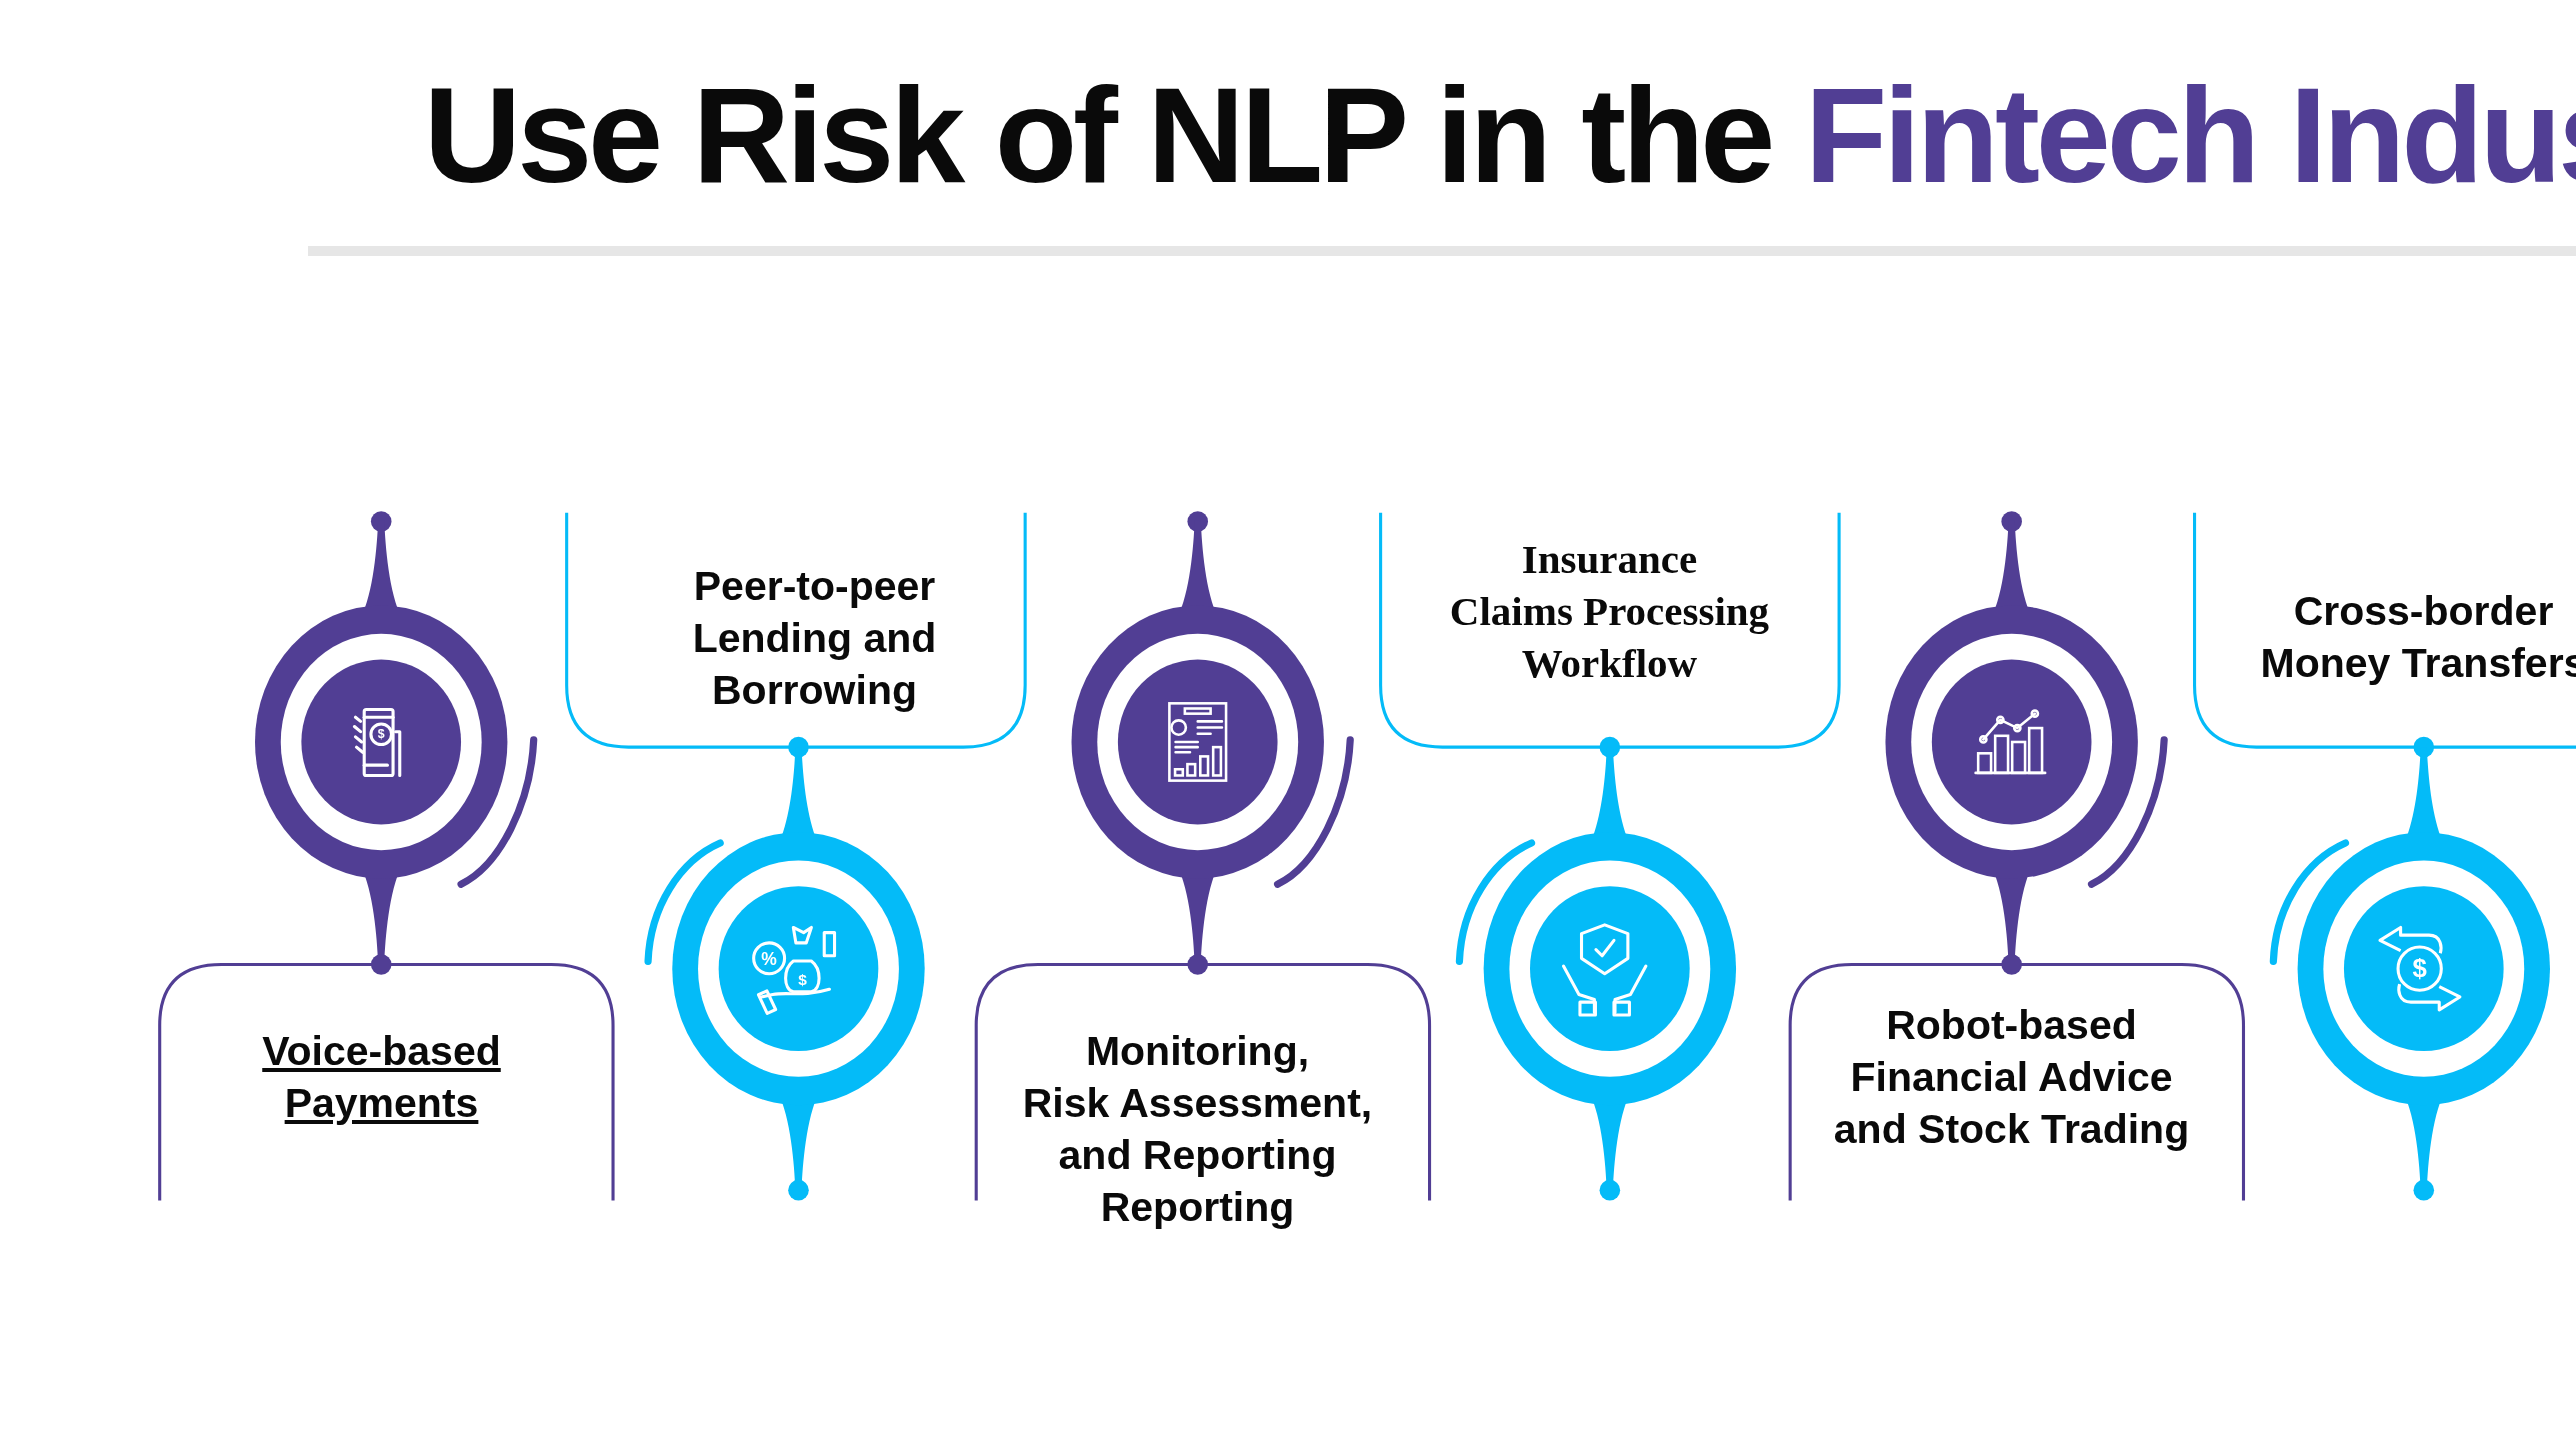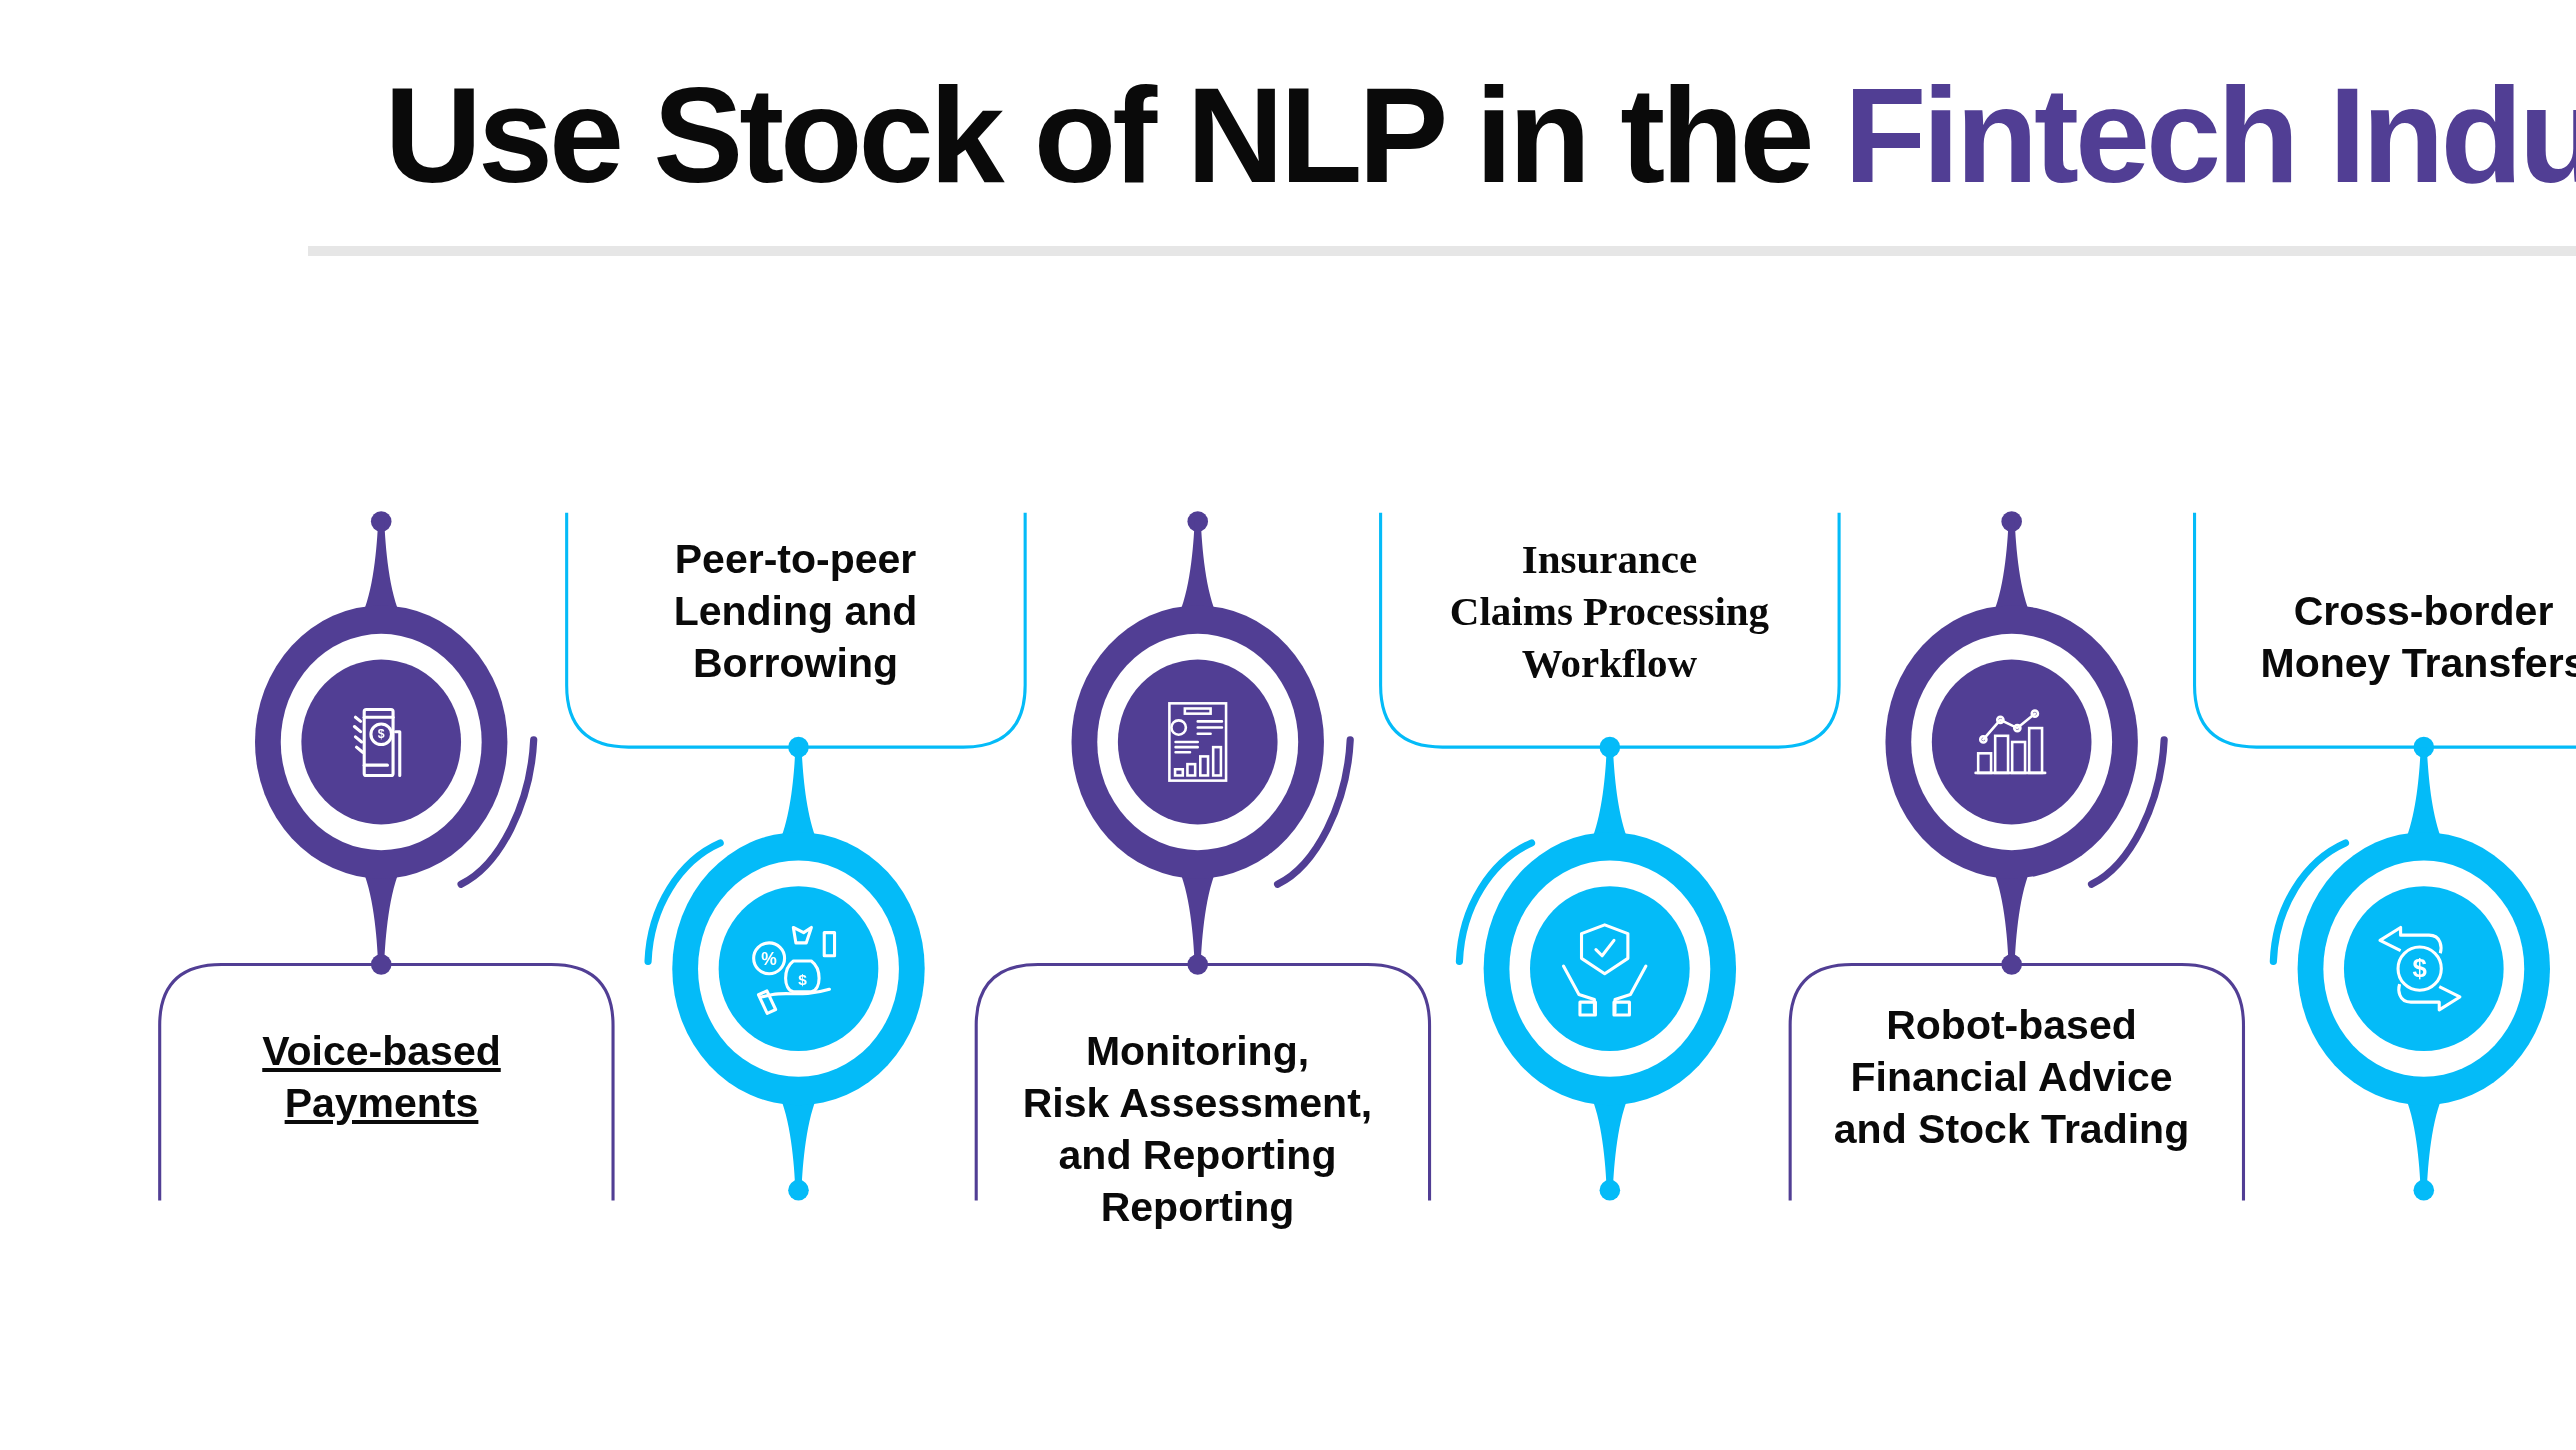--- a/index.html
+++ b/index.html
@@ -9,21 +9,21 @@
            font-weight: 700; font-size: 135px; letter-spacing: -4.1px; color: #0a0a0a; line-height: 1.1; }
   .title .accent { color: #513e94; }
   .rule { position: absolute; left: 308px; top: 246px; width: 2591px; height: 10.3px; background: #e6e6e6; }
   svg.diagram { position: absolute; left: 0; top: 0; }
   .label { position: absolute; width: 453px; text-align: center; font-weight: 700;
            font-size: 41px; line-height: 52px; color: #0a0a0a; }
 </style>
 </head>
 <body>
 
-<div class="title"><span>Use Stock of NLP in the </span><span class="accent">Fintech Industry</span></div>
+<div class="title"><span>Use Risk of NLP in the </span><span class="accent">Fintech Industry</span></div>
 <div class="rule"></div>
 
 <svg class="diagram" width="3213" height="1451" viewBox="0 0 6237 2816">
   <defs>
 
     <g id="pin">
       <path d="M -40 -240 C -15 -290 -8 -380 -6 -430 L 6 -430 C 8 -380 15 -290 40 -240 Z"></path>
       <path d="M -40 240 C -15 290 -8 380 -6 430 L 6 430 C 8 380 15 290 40 240 Z"></path>
       <ellipse cx="0" cy="0" rx="245" ry="265"></ellipse>
     </g>
@@ -162,21 +162,21 @@
       <rect x="5448" y="1470" width="25" height="25"></rect>
       <path d="M 5485 1473 L 5515 1473 M 5485 1483 L 5515 1483 M 5485 1493 L 5515 1493"></path>
     </g>
   </g>
 </svg>
 
 <div class="label" style="left:155px; top:1025px;text-decoration:underline;">
   <div>Voice-based</div>
   <div>Payments</div>
 </div>
-<div class="label" style="left:569px; top:533px;">
+<div class="label" style="left:569px; top:560px;padding-left:19px;">
   <div>Peer-to-peer</div>
   <div>Lending and</div>
   <div>Borrowing</div>
 </div>
 <div class="label" style="left:971px; top:1025px;">
   <div>Monitoring,</div>
   <div>Risk Assessment,</div>
   <div>and Reporting</div>
   <div>Reporting</div>
 </div>

